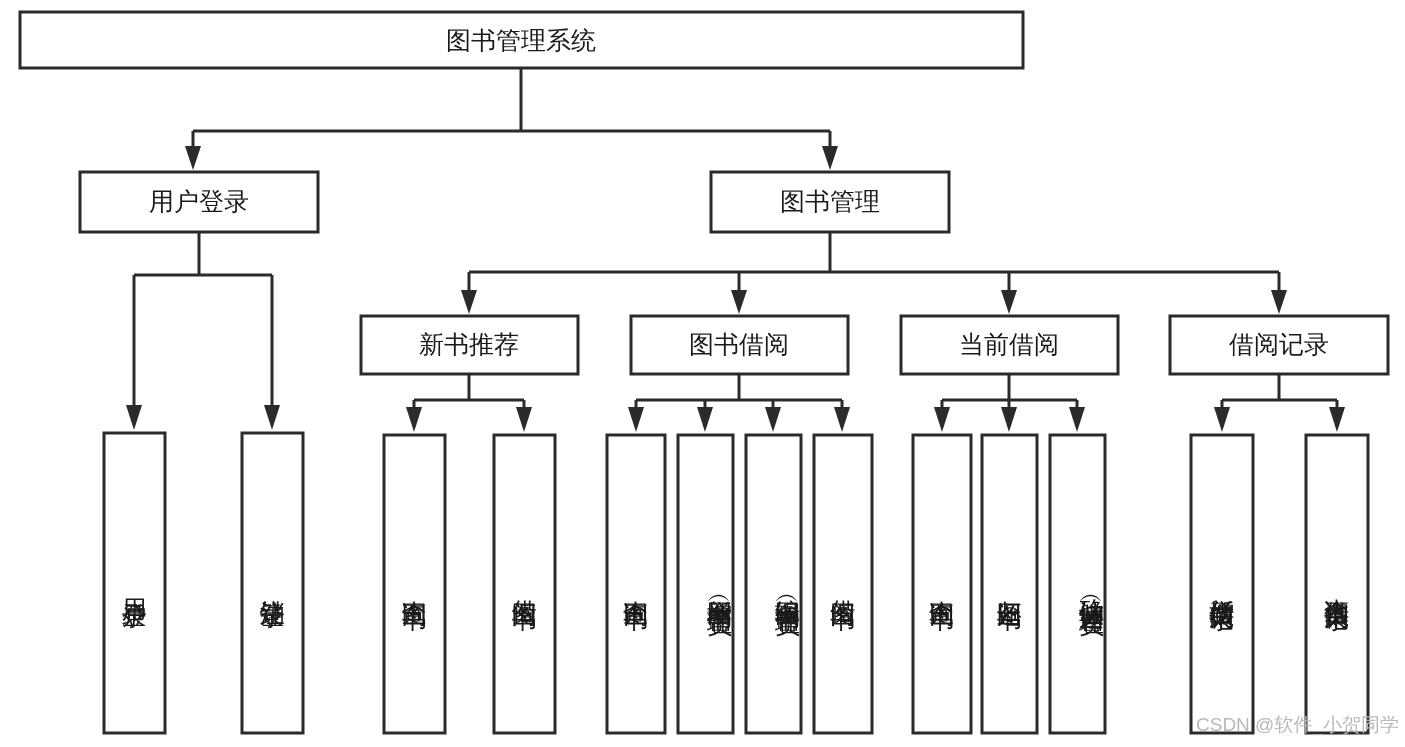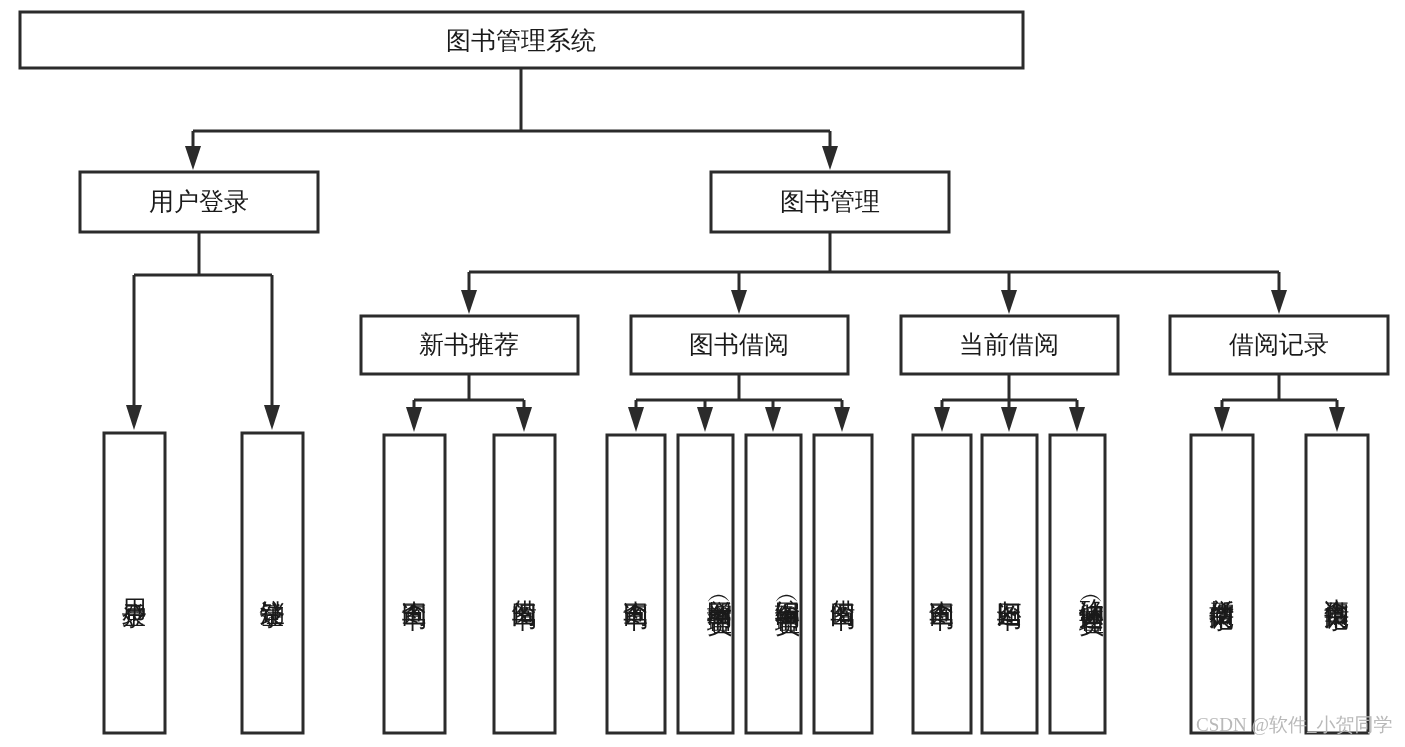--- a/index.html
+++ b/index.html
@@ -60,21 +60,21 @@
     letter-spacing: 2px;
     display: flex;
     align-items: center;
     justify-content: center;
     text-align: center;
     white-space: nowrap;
     pointer-events: none;
   }
   .watermark {
     position: absolute;
-    font-family: Liberation Serif, serif;
+    font-family: Liberation Sans, sans-serif;
     font-size: 19px;
     color: #b9b9b9;
     left: 1196px;
     top: 712px;
     white-space: nowrap;
     pointer-events: none;
   }
 </style>
 </head>
 <body>

